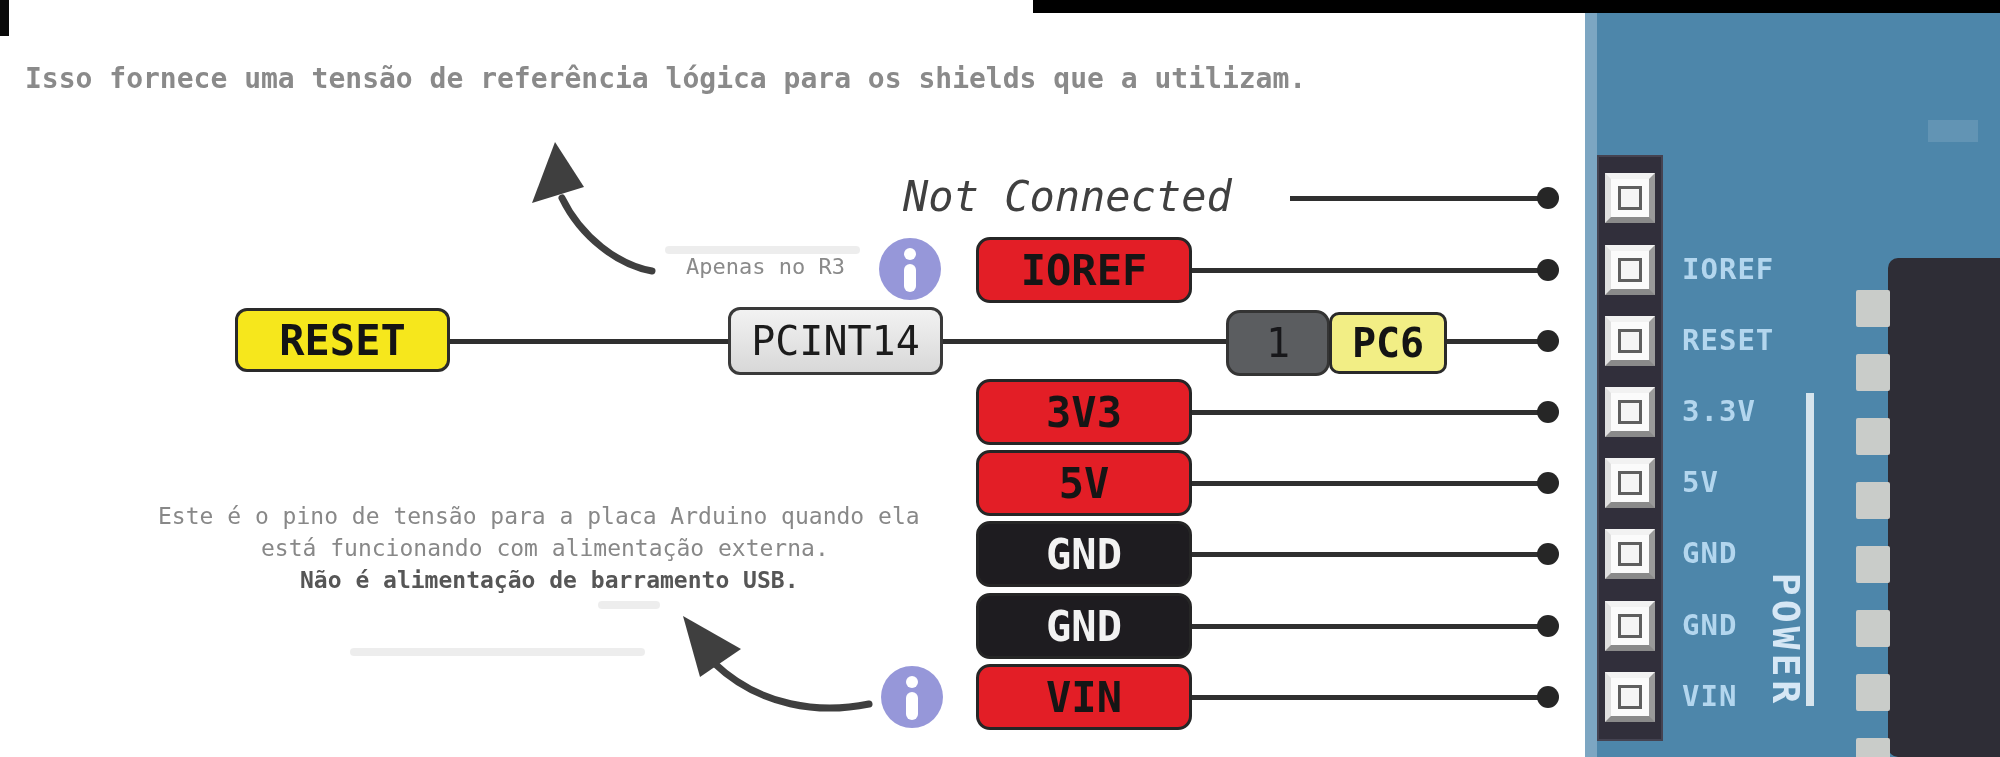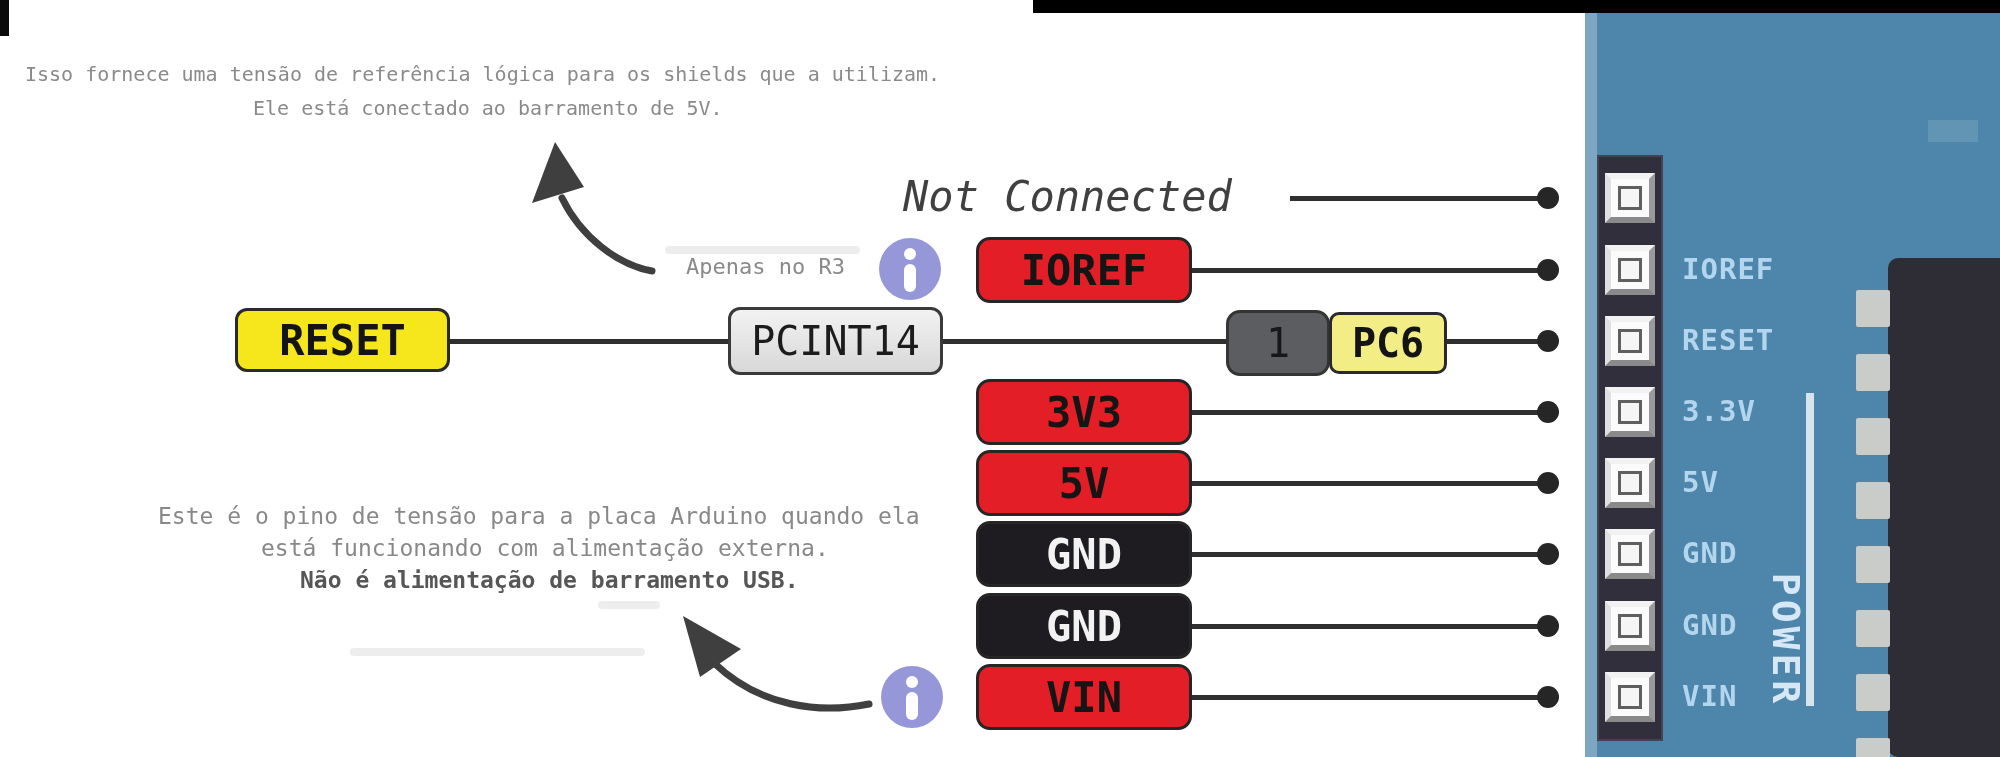--- a/index.html
+++ b/index.html
@@ -5,21 +5,21 @@
   html,body{margin:0;padding:0;background:#fff;}
   .stage{position:relative;width:2000px;height:757px;overflow:hidden;background:#ffffff;
          font-family:"DejaVu Sans Mono",monospace;}
   .abs{position:absolute;}
 
   
   .topbar{left:1033px;top:0;width:967px;height:13px;background:#000;}
   .lefttick{left:0;top:0;width:9px;height:36px;background:#0a0a0a;}
 
   
-  .note{color:#8a8a8a;font-size:20px;white-space:nowrap;letter-spacing:0px;}
+  .note{color:#8a8a8a;font-size:28px;white-space:nowrap;letter-spacing:0px;font-weight:bold;}
   .note2{color:#888;font-size:23px;white-space:nowrap;}
   .note2b{color:#565656;font-size:23px;font-weight:bold;white-space:nowrap;}
   .apenas{color:#8a8a8a;font-size:22px;white-space:nowrap;}
   .notconn{color:#404040;font-size:42px;font-style:italic;white-space:nowrap;}
 
   .smudge{background:#e9e9e9;border-radius:4px;opacity:.8;}
 
   
   .wire{height:5px;background:#2f2f2f;}
   .dot{width:22px;height:22px;border-radius:50%;background:#262626;}
@@ -70,21 +70,20 @@
 </style>
 </head>
 <body>
 
 <div class="stage">
 
   <div class="abs topbar"></div>
   <div class="abs lefttick"></div>
 
   <div class="abs note" style="left:25px;top:62px;">Isso fornece uma tensão de referência lógica para os shields que a utilizam.</div>
-  <div class="abs note" style="left:253px;top:96px;">Ele está conectado ao barramento de 5V.</div>
 
   <div class="abs smudge" style="left:665px;top:246px;width:195px;height:8px;"></div>
   <div class="abs smudge" style="left:598px;top:601px;width:62px;height:8px;"></div>
   <div class="abs smudge" style="left:350px;top:648px;width:295px;height:8px;"></div>
 
   <div class="abs apenas" style="left:677px;top:254px;margin-left:9px;">Apenas no R3</div>
   <div class="abs notconn" style="left:903px;top:172px;">Not Connected</div>
 
   <div class="abs note2" style="left:158px;top:503px;">Este é o pino de tensão para a placa Arduino quando ela</div>
   <div class="abs note2" style="left:261px;top:535px;">está funcionando com alimentação externa.</div>

